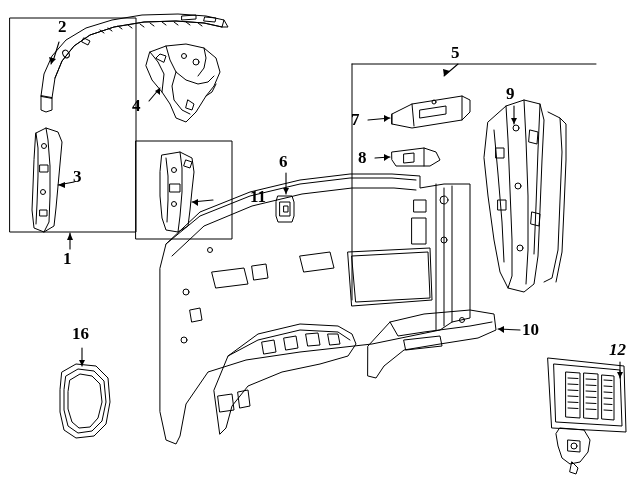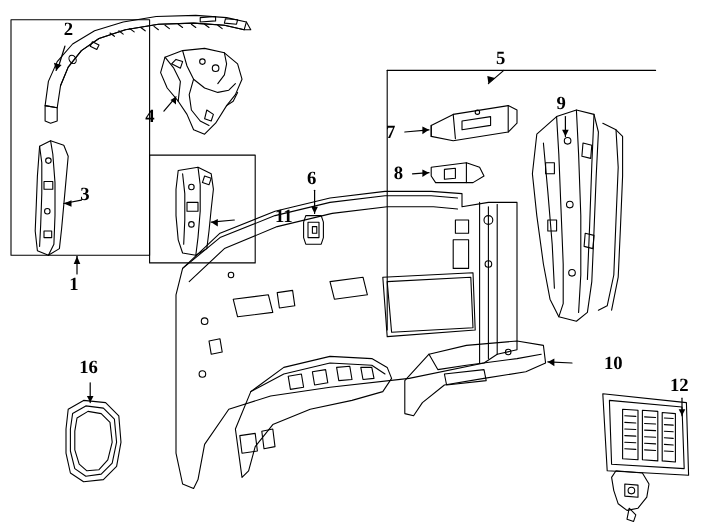--- a/index.html
+++ b/index.html
@@ -277,18 +277,18 @@
 
   <div class="callout" style="left:58px;  top:18px;">2</div>
   <div class="callout" style="left:132px; top:97px;">4</div>
   <div class="callout" style="left:73px;  top:168px;">3</div>
   <div class="callout" style="left:63px;  top:250px;">1</div>
   <div class="callout" style="left:451px; top:44px;">5</div>
   <div class="callout" style="left:279px; top:153px;">6</div>
   <div class="callout" style="left:351px; top:111px;">7</div>
   <div class="callout" style="left:358px; top:149px;">8</div>
   <div class="callout" style="left:506px; top:85px;">9</div>
-  <div class="callout" style="left:522px; top:321px;margin-left:27px;">10</div>
+  <div class="callout" style="left:522px; top:321px;">10</div>
   <div class="callout" style="left:211px; top:188px;margin-left:39px;">11</div>
-  <div class="callout" style="left:609px; top:341px;">12</div>
+  <div class="callout" style="left:609px; top:341px;font-style:italic;">12</div>
   <div class="callout" style="left:72px;  top:325px;">16</div>
 
 </div>
 
 </body></html>

